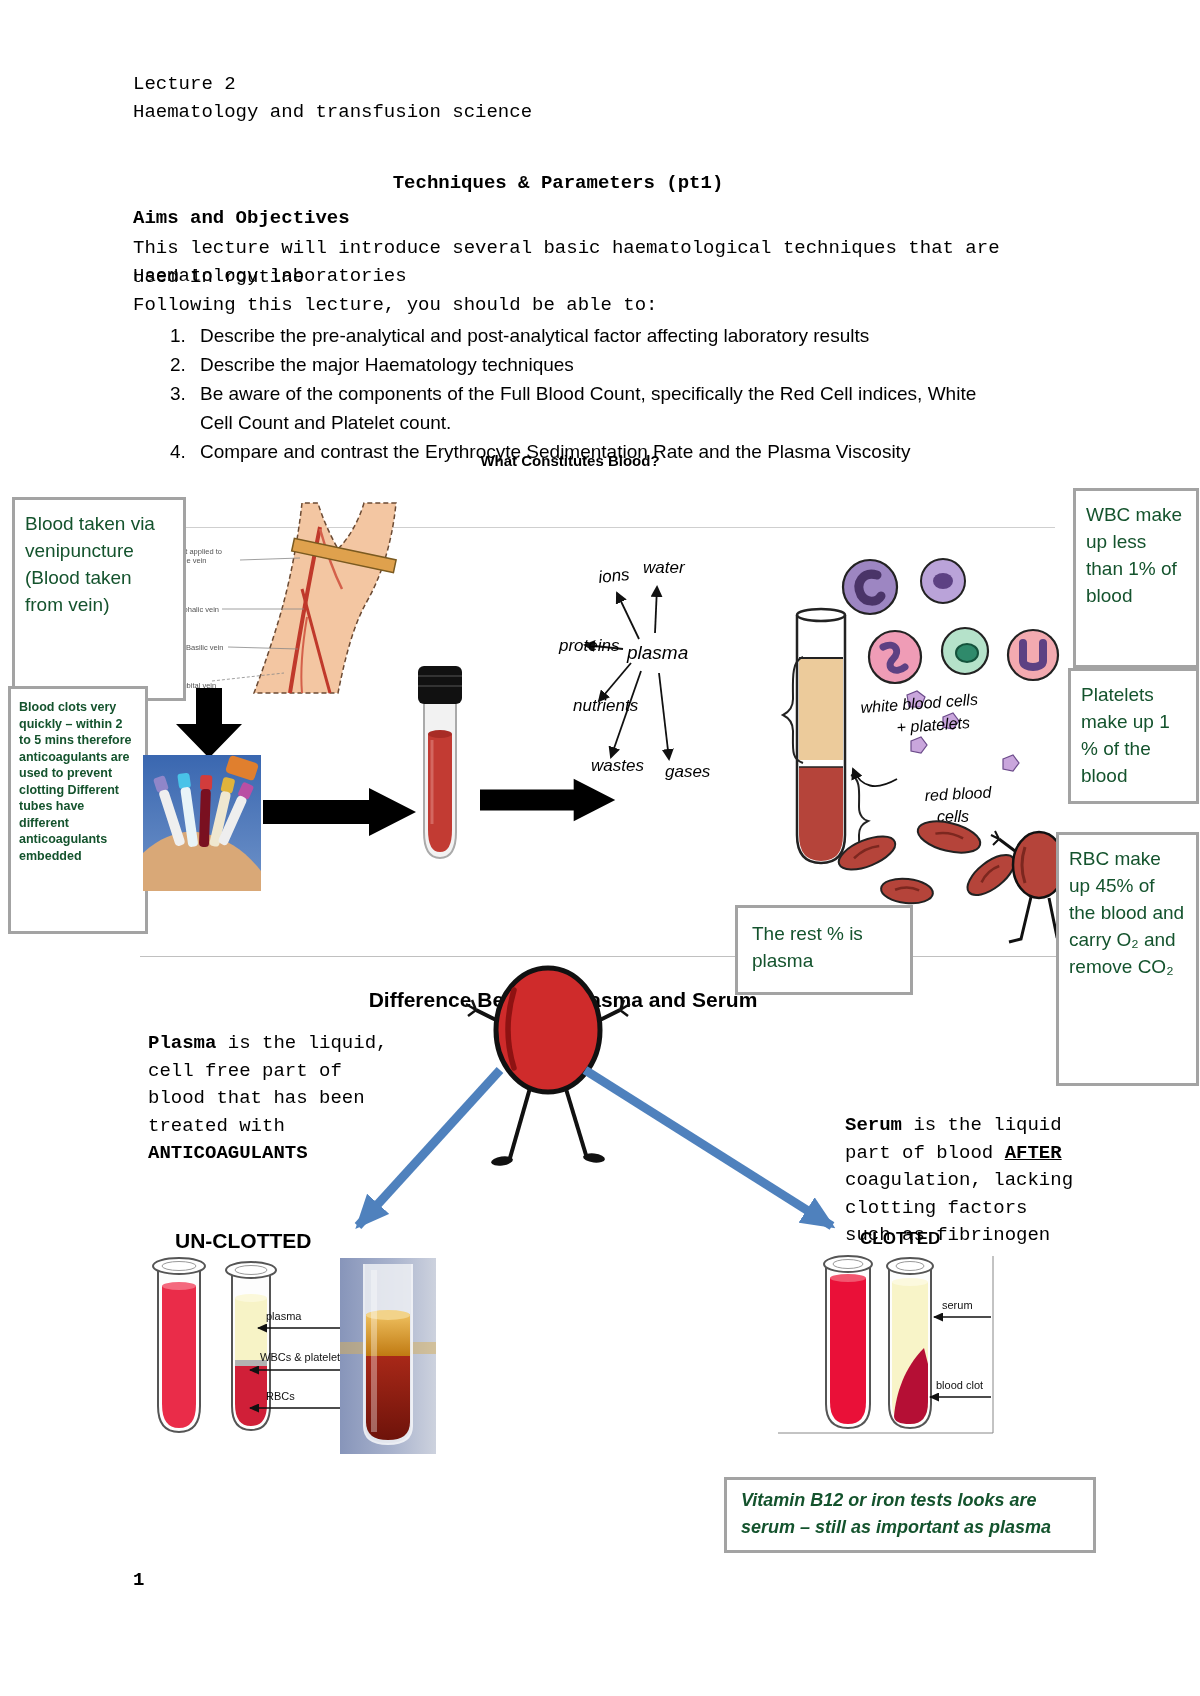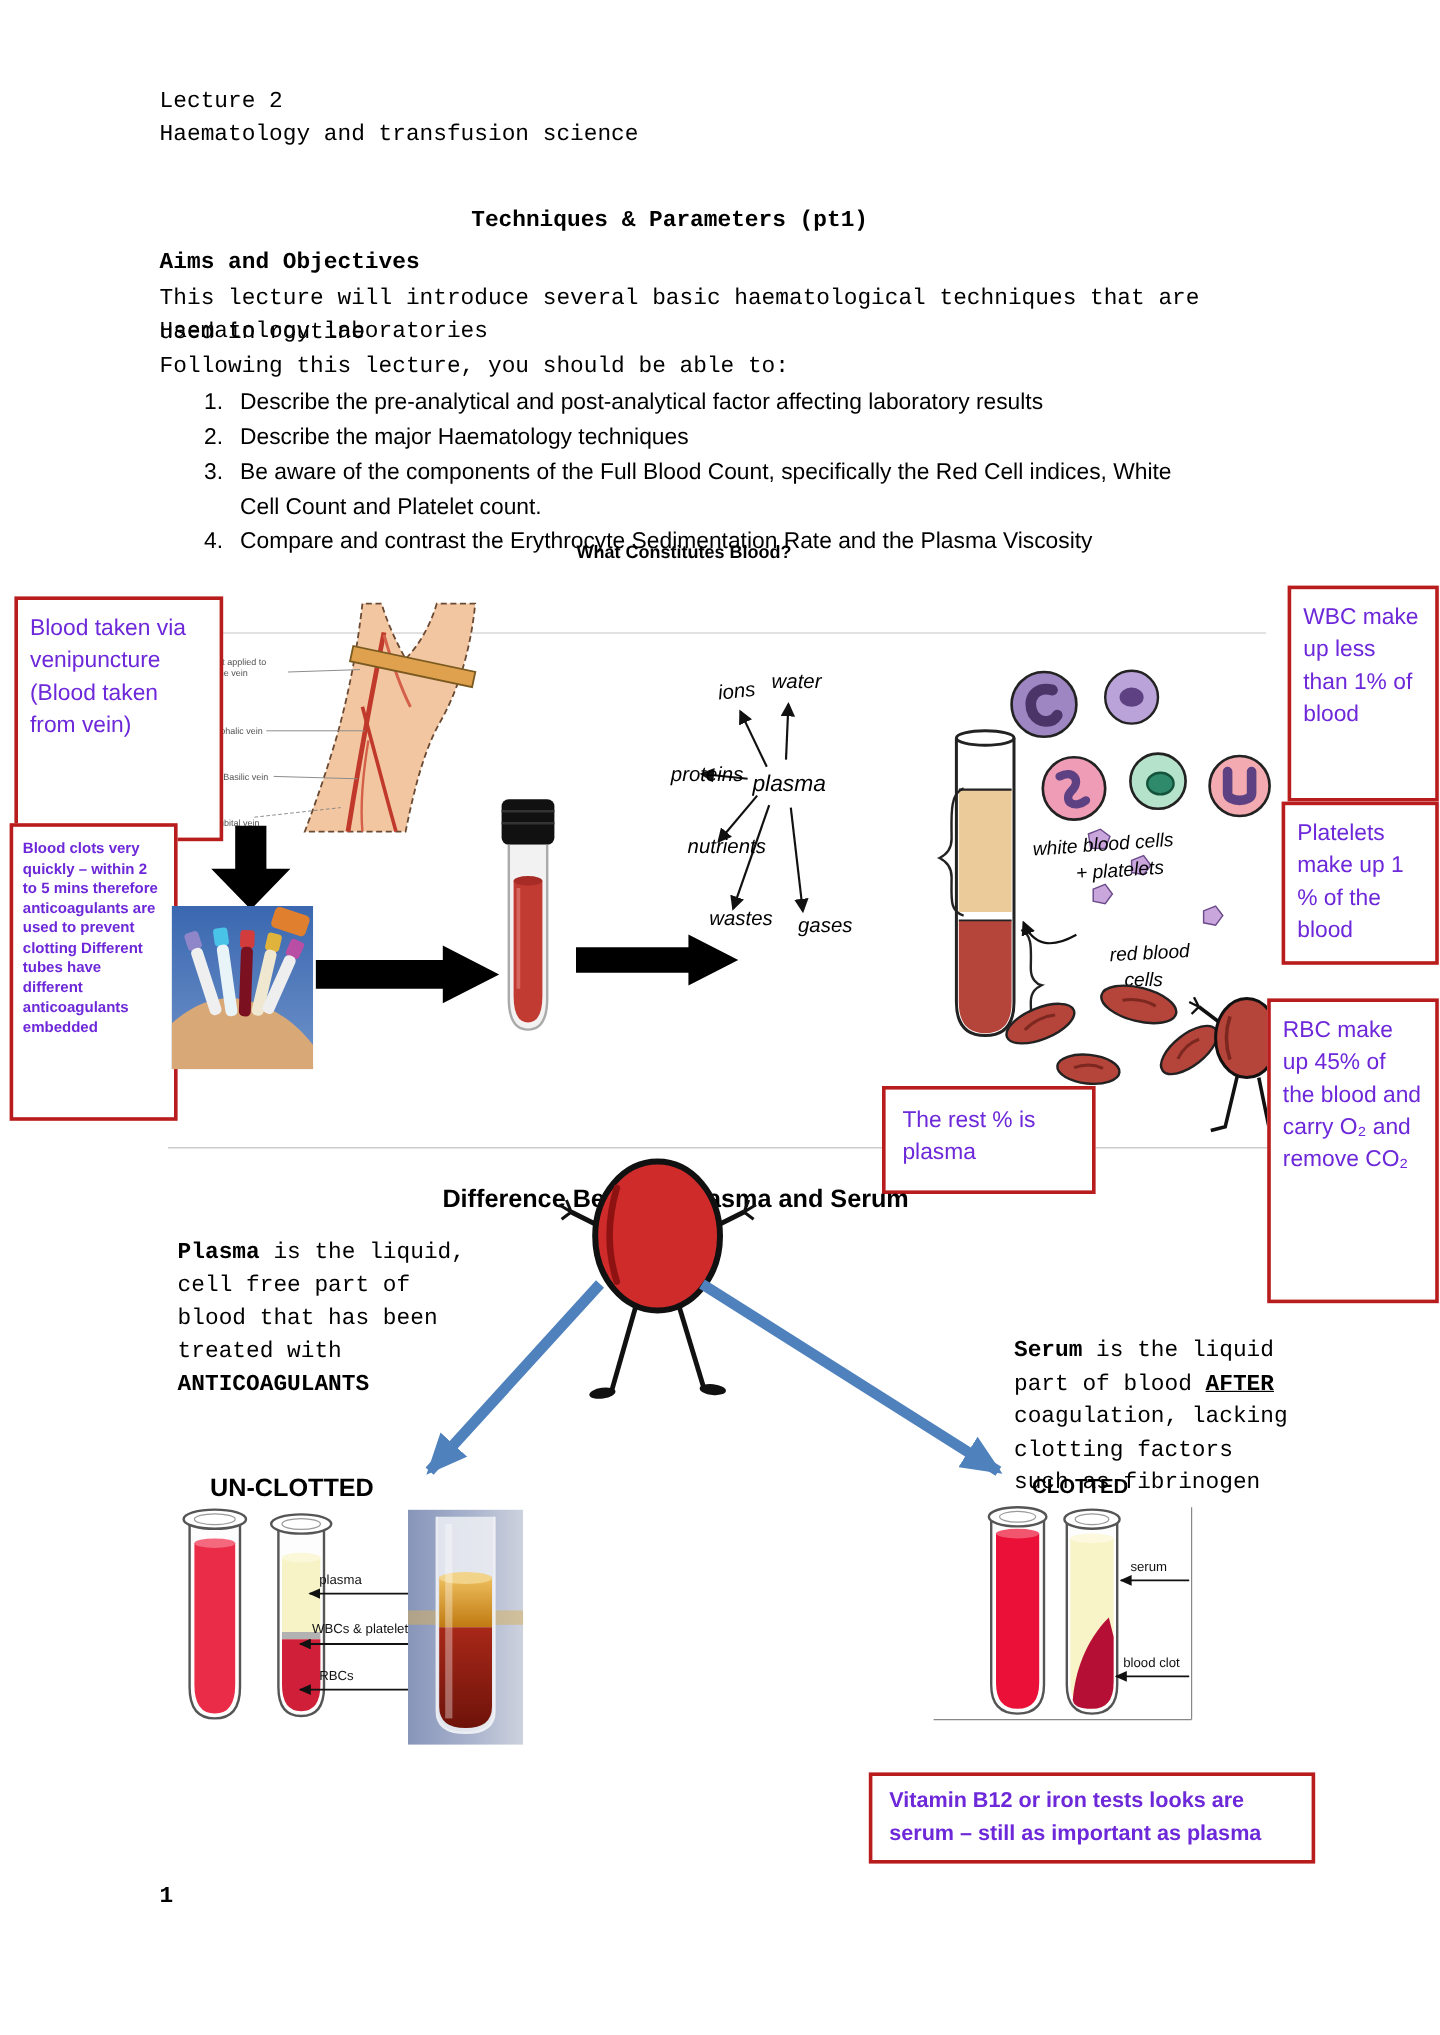--- a/index.html
+++ b/index.html
@@ -2,21 +2,21 @@
 <html><head>
 <meta charset="utf-8">
 <style>
   html,body{margin:0;padding:0;background:#fff;}
   .page{position:relative;width:1200px;height:1696px;background:#fff;overflow:hidden;
         font-family:"Liberation Sans",sans-serif;color:#000;}
   .abs{position:absolute;}
   .body-text{font-size:19px;line-height:29px;font-family:Liberation Mono, monospace;}
   .bold{font-weight:bold;}
   .center{text-align:center;}
-  .redbox{position:absolute;border:3px solid #b91c1c;color:#6d28d9;background:#fff;
+  .redbox{position:absolute;border:3px solid #a3a3a3;color:#14532d;background:#fff;
           font-size:19px;line-height:27px;}
   .redbox-inner{padding:10px 10px;}
   .hairline{position:absolute;height:1px;background:#cfcfcf;}
   .hand{font-style:italic;}
   .obj-row{position:absolute;font-size:19px;line-height:29px;}
   .obj-num{position:absolute;left:37px;}
   .obj-text{position:absolute;left:67px;width:800px;}
   .tube-label{font-size:11px;fill:#111;}
   .tiny-label{font-size:7.5px;fill:#555;}
   svg{display:block;}
@@ -355,19 +355,19 @@
     <path d="M124,168 C126,146 134,120 154,100 L158,116 L158,154 Q158,176 140,176 Q124,176 124,168 Z" fill="#b50f35"></path>
     <ellipse cx="140" cy="18" rx="23" ry="8" fill="#fff" stroke="#555" stroke-width="2"></ellipse>
     <ellipse cx="140" cy="18" rx="14" ry="4.5" fill="none" stroke="#999" stroke-width="1"></ellipse>
 
     <line x1="221" y1="69" x2="164" y2="69" stroke="#111" stroke-width="1.6" marker-end="url(#mLbl2)"></line>
     <text x="172" y="61" class="tube-label">serum</text>
     <line x1="221" y1="149" x2="160" y2="149" stroke="#111" stroke-width="1.6" marker-end="url(#mLbl2)"></line>
     <text x="166" y="141" class="tube-label">blood clot</text>
   </svg>
 
-  <div class="redbox" style="left:724px;top:1477px;width:366px;height:70px;font-size:18px;font-weight:bold;line-height:27px;">
+  <div class="redbox" style="left:724px;top:1477px;width:366px;height:70px;font-size:18px;font-weight:bold;line-height:27px;font-style:italic;">
     <div style="padding:7px 14px;">Vitamin B12 or iron tests looks are serum – still as important as plasma</div>
   </div>
 
   <div class="abs bold body-text" style="left:133px;top:1566px;">1</div>
 
 </div>
 
 </body></html>

